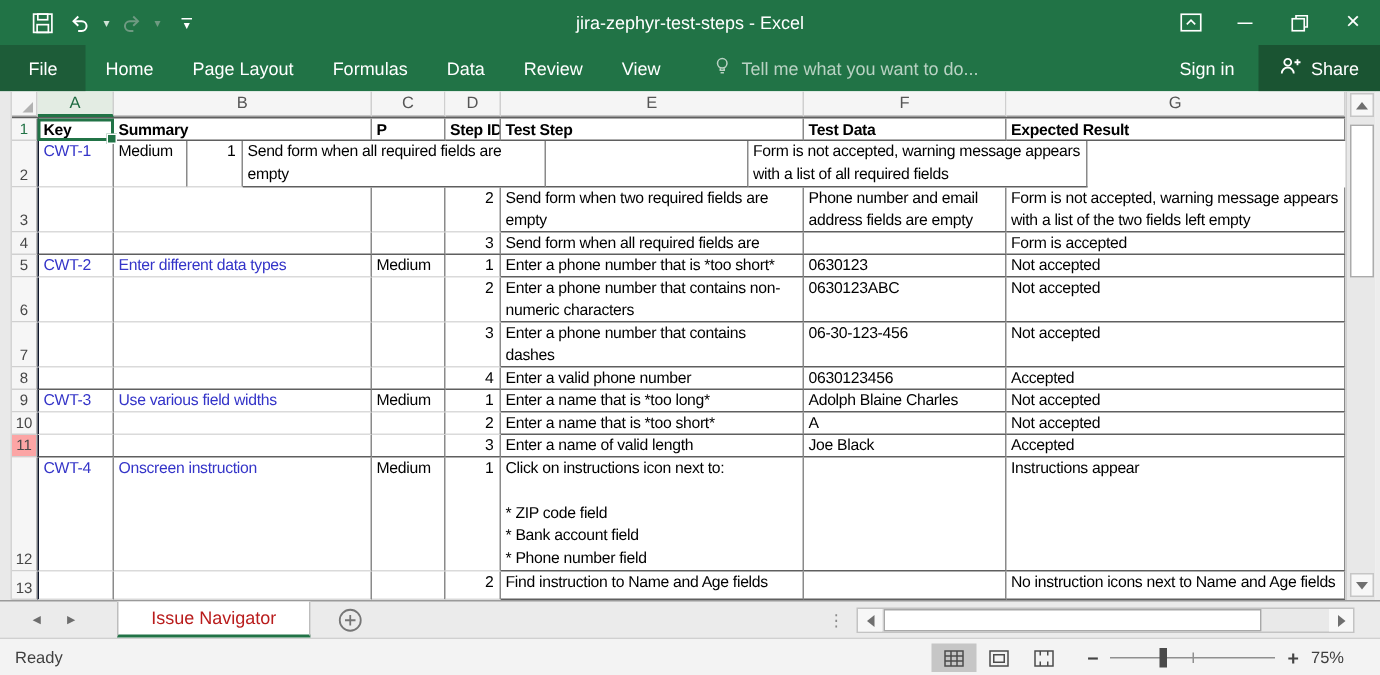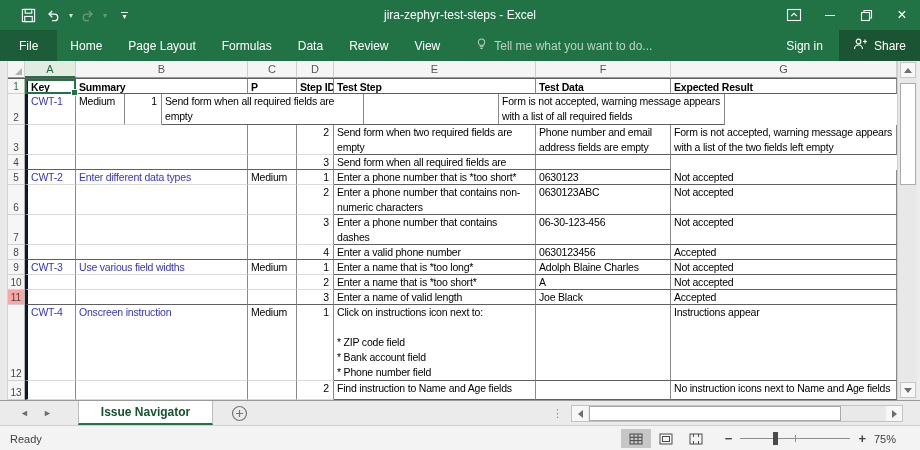--- a/index.html
+++ b/index.html
@@ -40,21 +40,21 @@
   .colhdr{background:#f5f5f5;border-right:1px solid #cfcfcf;border-bottom:1px solid #9a9a9a;
           color:#565656;font-size:11px;display:flex;align-items:center;justify-content:center;}
   .colhdr.active{background:#e3ece3;border-bottom:2px solid #217346;color:#1e6b42;}
   .grid-row{display:flex;}
   .gut{width:17px;background:#f6f6f6;border-right:1px solid #b5b5b5;border-bottom:1px solid #d0d0d0;
        color:#474747;font-size:10px;display:flex;align-items:flex-end;justify-content:center;padding-bottom:1px;}
   .gut.cur{color:#217346;}
   .gut.hl{background:#fca5a5;}
   .c{font-size:10.5px;line-height:15px;letter-spacing:-0.2px;color:#000;padding:0 3px;overflow:hidden;
      border-right:1px solid #8a8a8a;border-bottom:1px solid #dadada;}
-  .c.col-a{border-left:3px solid #0f172a;}
+  .c.col-a{border-left:1px solid #0f172a;}
   .c.efg{border-bottom-color:#5f5f5f;}
   .grid-row.hdr .c,.grid-row.block-end .c{border-bottom-color:#5f5f5f;}
   .grid-row.hdr{border-top:1px solid #5f5f5f;}
   .grid-row.hdr .c{font-weight:bold;padding-top:1px;}
   .c.link{color:#3434c8;}
   .c.num{text-align:right;padding-right:4px;}
   .col-a{width:51px;}.col-b{width:172px;}.col-c{width:49px;}.col-d{width:37px;}
   .col-e{width:202px;white-space:pre-wrap;}.col-f{width:135px;}.col-g{width:226px;}
   .col-a,.col-b,.col-c,.col-d{white-space:nowrap;}
   .c.sel{outline:2px solid #217346;outline-offset:-2px;position:relative;overflow:visible;z-index:3;}
@@ -66,21 +66,21 @@
   .vbtn{position:absolute;left:2px;width:16px;height:16px;background:#f7f7f7;border:1px solid #c6c6c6;
         display:flex;align-items:center;justify-content:center;}
   .tri-up{border-left:4px solid transparent;border-right:4px solid transparent;border-bottom:5px solid #6f6f6f;}
   .tri-dn{border-left:4px solid transparent;border-right:4px solid transparent;border-top:5px solid #6f6f6f;}
   .vthumb{position:absolute;left:2px;top:22px;width:16px;height:102px;background:#fff;border:1px solid #ababab;}
 
   
   .tabbar{height:25px;background:#ebebeb;border-top:1px solid #9a9a9a;display:flex;align-items:stretch;font-size:12px;}
   .navarr{display:flex;align-items:center;gap:14px;padding:0 14px 0 20px;color:#6d6d6d;font-size:9px;}
   .sheettab{background:#fff;border:1px solid #bdbdbd;border-top:none;border-bottom:2px solid #217346;
-            color:#14532d;font-weight:bold;display:flex;align-items:center;padding:0 22px;margin-left:12px;}
+            color:#b91c1c;font-weight:normal;display:flex;align-items:center;padding:0 22px;margin-left:12px;}
   .plusbtn{display:flex;align-items:center;margin-left:18px;}
   .dots{color:#8a8a8a;font-size:11px;display:flex;align-items:center;margin-left:auto;padding:0 8px;}
   .hscroll{display:flex;align-items:center;height:25px;}
   .hbar{display:flex;align-items:center;width:332px;height:17px;background:#e9e9e9;border:1px solid #c3c3c3;}
   .hbtn{width:16px;height:15px;display:flex;align-items:center;justify-content:center;background:#f7f7f7;}
   .tri-l{border-top:4px solid transparent;border-bottom:4px solid transparent;border-right:5px solid #6f6f6f;}
   .tri-r{border-top:4px solid transparent;border-bottom:4px solid transparent;border-left:5px solid #6f6f6f;}
   .hthumb{width:252px;height:15px;background:#fff;border:1px solid #a8a8a8;margin-left:1px;}
   .hfill{flex:1;}
   .tabedge{width:17px;}
@@ -245,20 +245,21 @@
           <div class="c col-g efg">Form is not accepted, warning message appears with a list of the two fields left empty</div>
         </div>
         <div class="grid-row block-end" style="height: 15px;">
           <div class="gut">4</div>
           <div class="c col-a ad"></div>
           <div class="c col-b ad"></div>
           <div class="c col-c ad"></div>
           <div class="c col-d ad num">3</div>
           <div class="c col-e efg">Send form when all required fields are</div>
           <div class="c col-f efg"></div>
+          <div class="c col-g efg">Form is accepted</div>
         </div>
         <div class="grid-row" style="height: 15px;">
           <div class="gut">5</div>
           <div class="c col-a ad link">CWT-2</div>
           <div class="c col-b ad link">Enter different data types</div>
           <div class="c col-c ad">Medium</div>
           <div class="c col-d ad num">1</div>
           <div class="c col-e efg">Enter a phone number that is *too short*</div>
           <div class="c col-f efg">0630123</div>
           <div class="c col-g efg">Not accepted</div>

